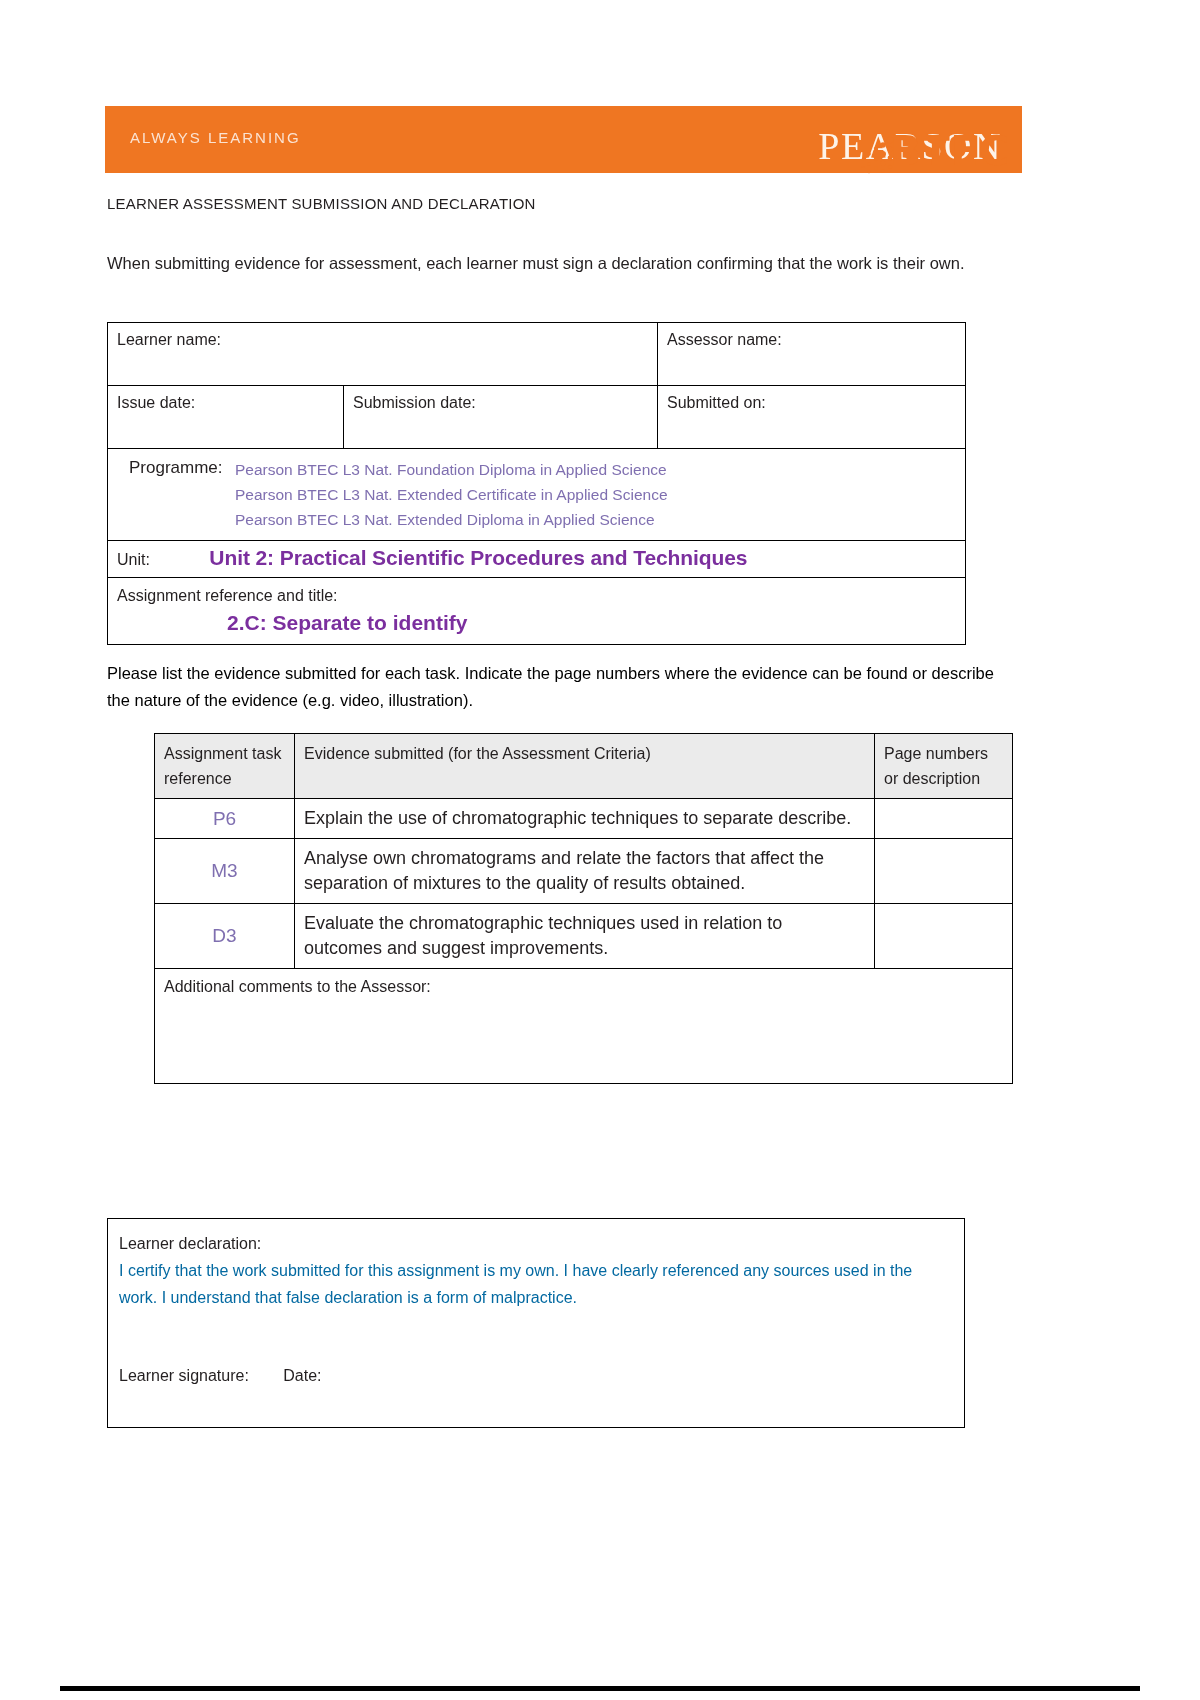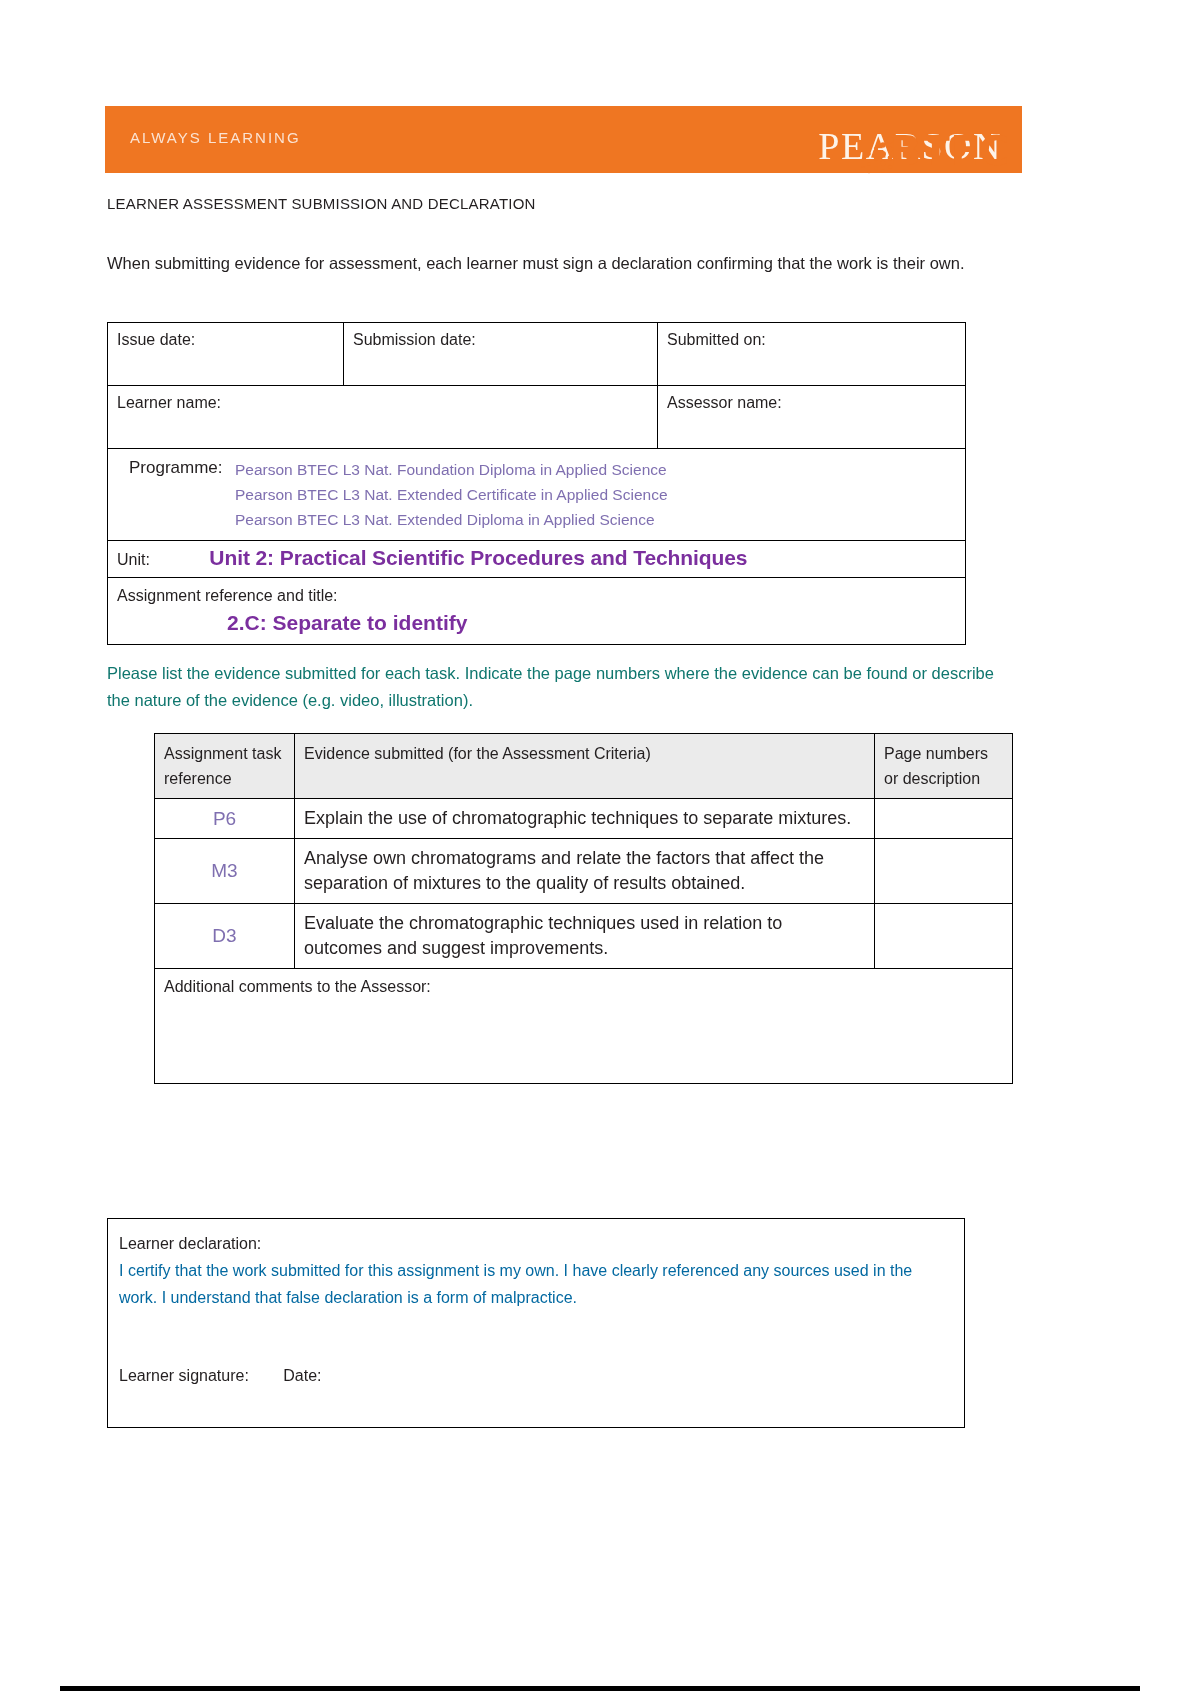--- a/index.html
+++ b/index.html
@@ -102,21 +102,21 @@
     line-height: 27px;
     color: #231f20;
   }
   .list-para {
     position: absolute;
     left: 107px;
     top: 660px;
     width: 895px;
     font-size: 16.5px;
     line-height: 27px;
-    color: #0f766e;
+    color: #000000;
   }
 
   
   table {
     border-collapse: collapse;
     position: absolute;
     table-layout: fixed;
   }
   table td {
     border: 1.6px solid #000000;
@@ -293,36 +293,36 @@
   <div class="intro-para">When submitting evidence for assessment, each learner must sign a declaration confirming that the work is their own.</div>
 
   <table id="details-table">
     <colgroup>
       <col style="width:236px">
       <col style="width:314px">
       <col style="width:308px">
     </colgroup>
     <tbody>
       <tr>
+        <td colspan="2" class="cell-tall">
+          <span>Learner name:</span>
+        </td>
+        <td class="cell-tall">
+          <span>Assessor name:</span>
+        </td>
+      </tr>
+      <tr>
         <td class="cell-tall">
           <span>Issue date:</span>
         </td>
         <td class="cell-tall">
           <span>Submission date:</span>
         </td>
         <td class="cell-tall">
           <span>Submitted on:</span>
-        </td>
-      </tr>
-      <tr>
-        <td colspan="2" class="cell-tall">
-          <span>Learner name:</span>
-        </td>
-        <td class="cell-tall">
-          <span>Assessor name:</span>
         </td>
       </tr>
       <tr>
         <td colspan="3" class="prog-cell">
           <span class="prog-label">Programme:</span>
           <span class="prog-list">
             <div class="prog-line">Pearson BTEC L3 Nat. Foundation Diploma in Applied Science</div>
             <div class="prog-line">Pearson BTEC L3 Nat. Extended Certificate in Applied Science</div>
             <div class="prog-line">Pearson BTEC L3 Nat. Extended Diploma in Applied Science</div>
           </span>
@@ -354,21 +354,21 @@
     <thead>
       <tr>
         <td>Assignment task reference</td>
         <td>Evidence submitted (for the Assessment Criteria)</td>
         <td>Page numbers or description</td>
       </tr>
     </thead>
     <tbody>
       <tr>
         <td class="ref-cell">P6</td>
-        <td class="crit-cell">Explain the use of chromatographic techniques to separate mixtures.</td>
+        <td class="crit-cell">Explain the use of chromatographic techniques to separate describe.</td>
         <td></td>
       </tr>
       <tr>
         <td class="ref-cell">M3</td>
         <td class="crit-cell">Analyse own chromatograms and relate the factors that affect the separation of mixtures to the quality of results obtained.</td>
         <td></td>
       </tr>
       <tr>
         <td class="ref-cell">D3</td>
         <td class="crit-cell">Evaluate the chromatographic techniques used in relation to outcomes and suggest improvements.</td>

